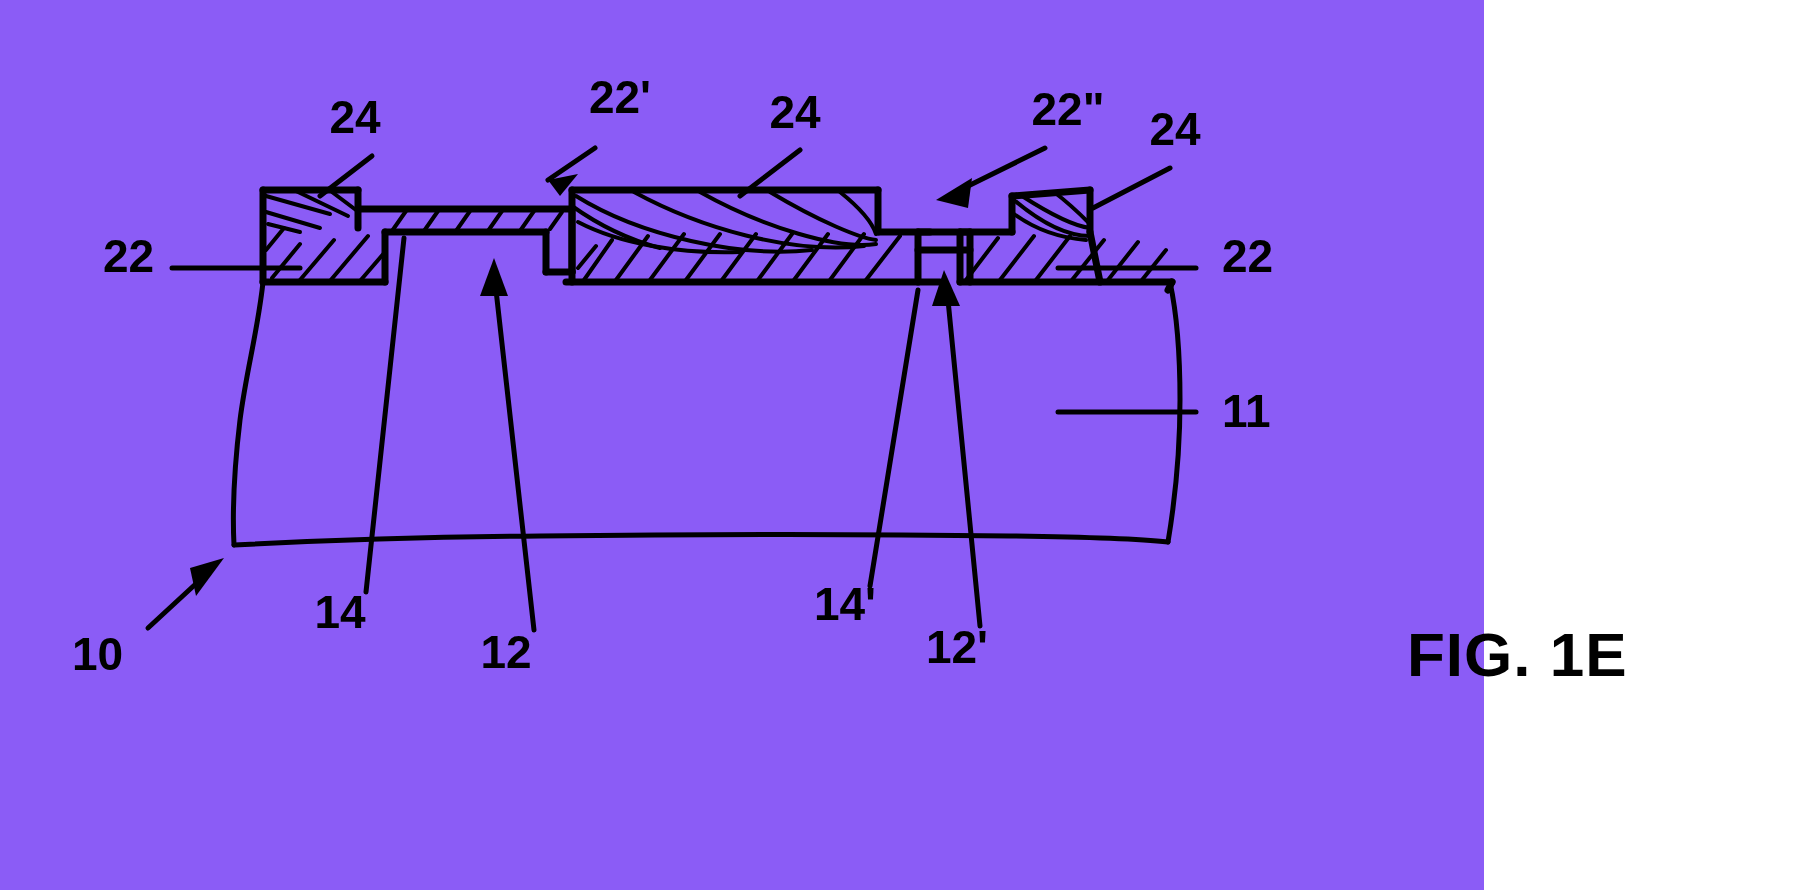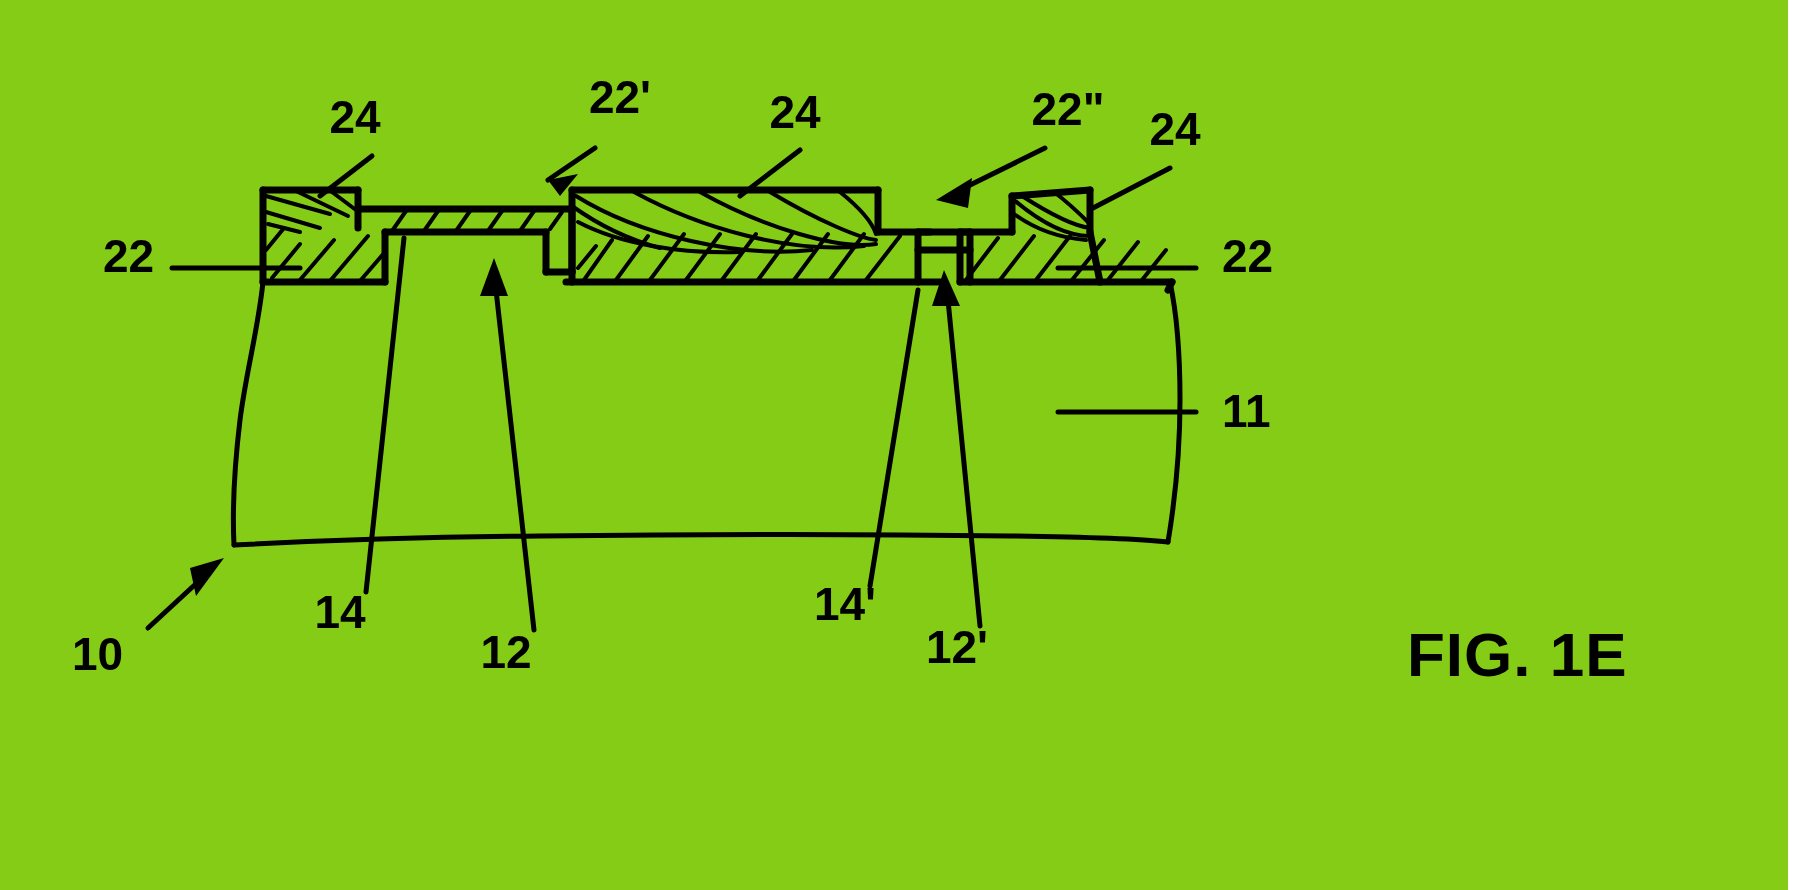--- a/index.html
+++ b/index.html
@@ -8,23 +8,23 @@
     background: #ffffff;
   }
   body {
     width: 1808px;
     height: 890px;
     font-family: "Liberation Sans", sans-serif;
     overflow: hidden;
   }
   #figure-root {
     position: relative;
-    width: 1788px;
+    width: 1484px;
     height: 890px;
-    background: #84cc16;
+    background: #8b5cf6;
   }
   svg#patent-figure {
     display: block;
     width: 1808px;
     height: 890px;
   }
   .ink {
     fill: none;
     stroke: #000000;
     stroke-linecap: round;

